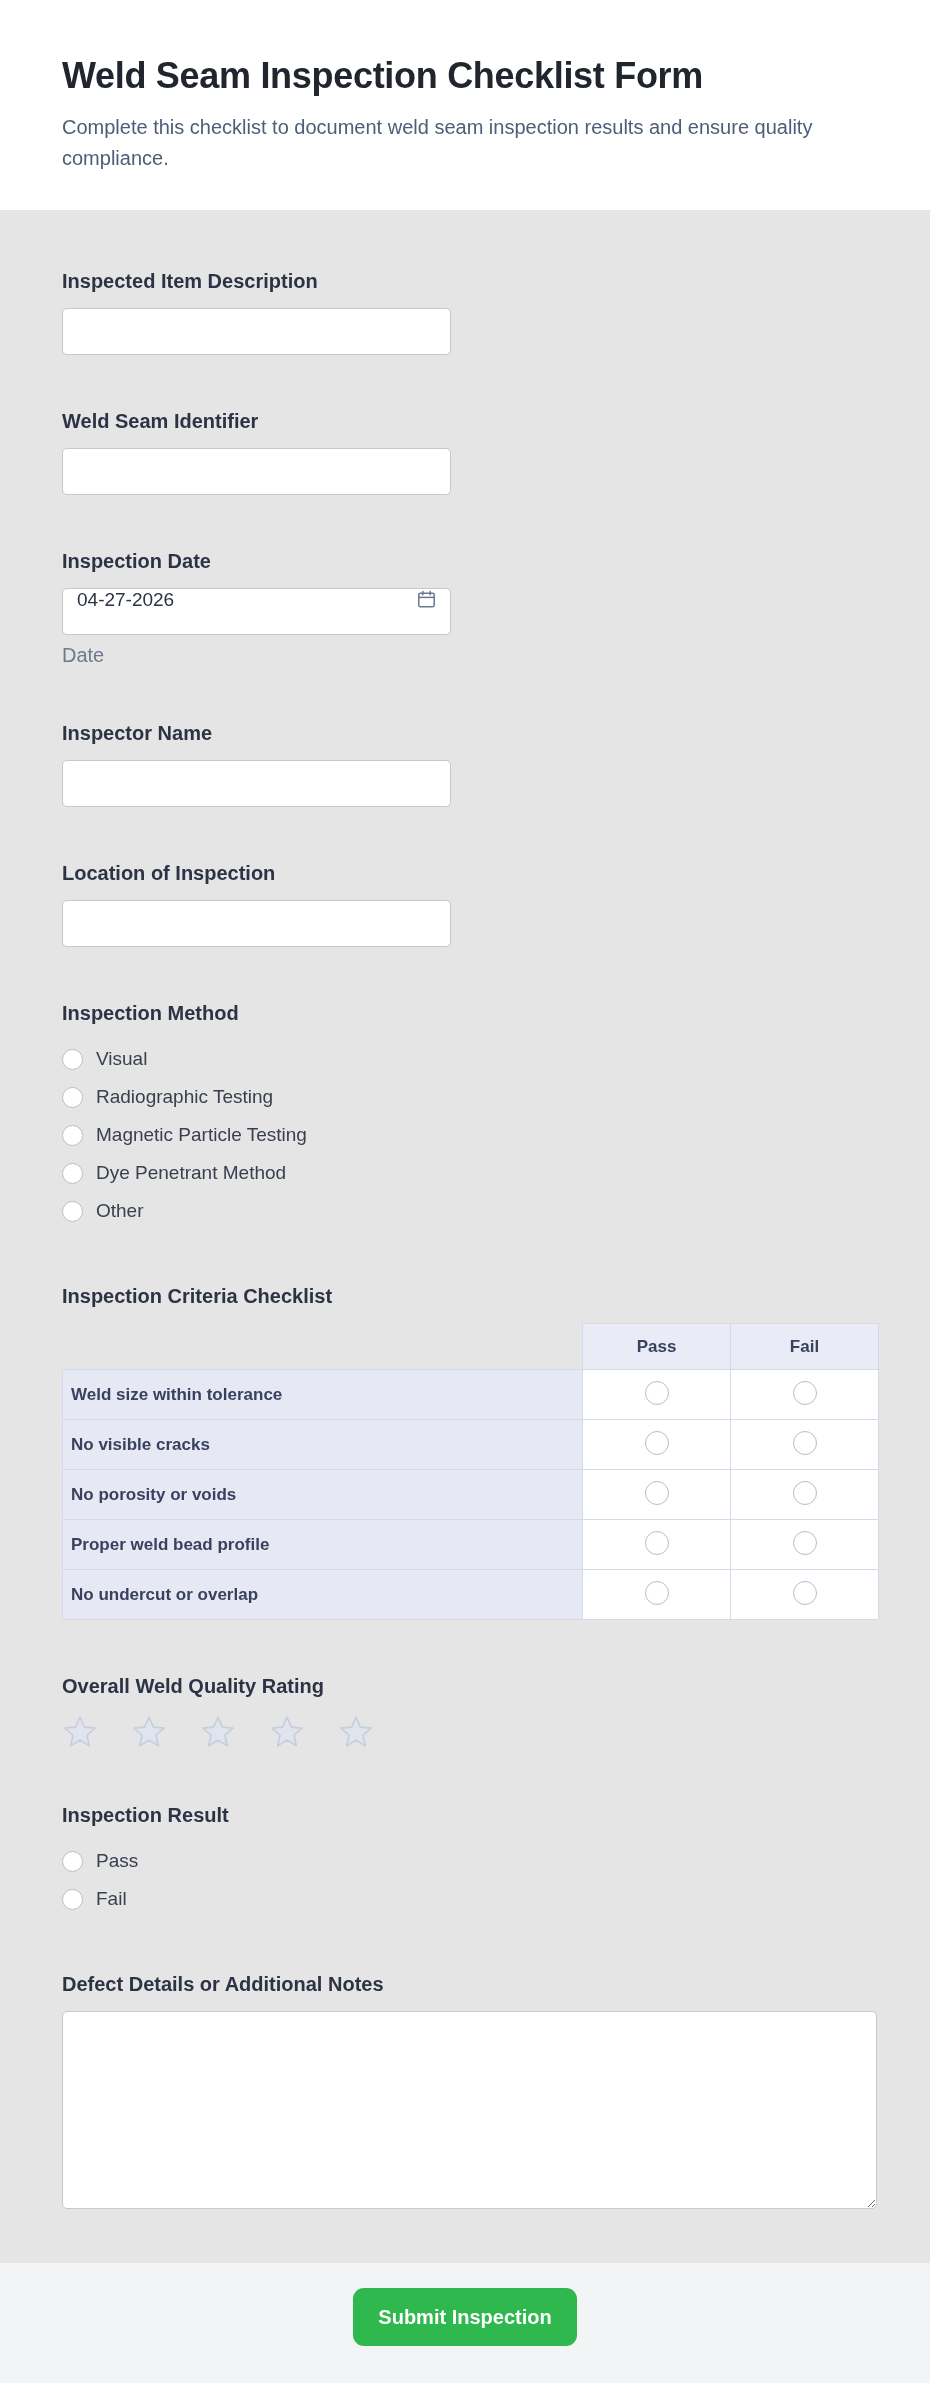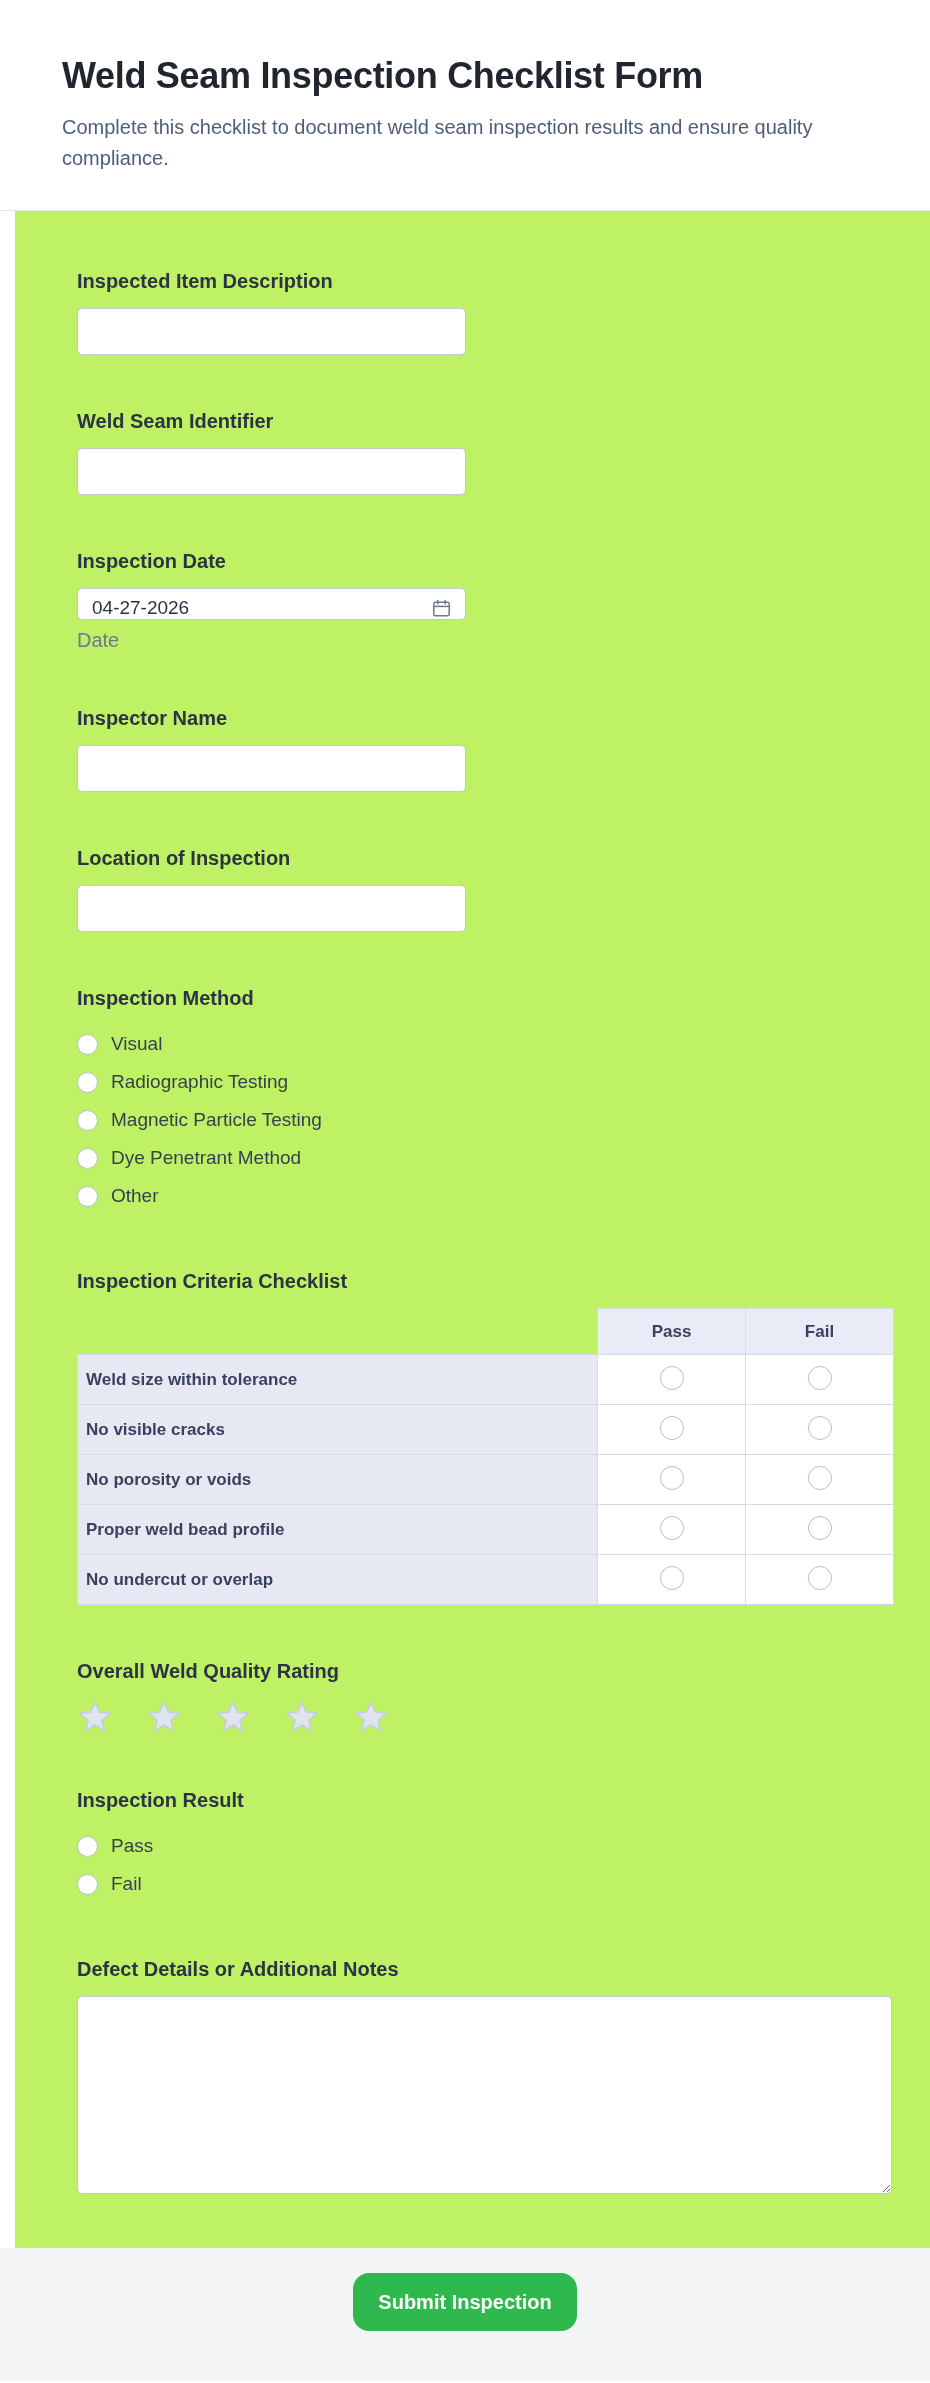--- a/index.html
+++ b/index.html
@@ -23,21 +23,21 @@
     color: #21252e;
     letter-spacing: -0.3px;
   }
   .form-description {
     margin: 0;
     font-size: 20px;
     line-height: 31px;
     color: #4e5d78;
     max-width: 768px;
   }
-  .form-body { padding: 58px 62px 50px 62px; background: #bef264; margin-left: 15px; }
+  .form-body { padding: 58px 62px 50px 62px; background: #e5e5e5; }
   .field { margin-bottom: 54px; }
   .field:last-child { margin-bottom: 0; }
   .q-label {
     display: block;
     font-size: 20px;
     line-height: 24px;
     font-weight: 700;
     color: #2c3345;
     margin-bottom: 15px;
   }
@@ -48,27 +48,27 @@
     border-radius: 5px;
     background: #fff;
     padding: 0 14px;
     font-size: 18px;
     font-family: inherit;
     color: #2c3345;
     outline: none;
   }
   .date-input {
     width: 389px;
-    height: 32px;
+    height: 47px;
     border: 1px solid #c2c8d4;
     border-radius: 5px;
     background: #fff;
     padding: 0 13px 0 14px;
     display: flex;
-    align-items: flex-end;
+    align-items: flex-start;
     justify-content: space-between;
     cursor: pointer;
   }
   .date-value { font-size: 19px; color: #2c3345; }
   .cal-icon { display: inline-flex; }
   .sublabel { margin-top: 9px; font-size: 20px; color: #6f7891; }
 
   .radio-row {
     display: flex;
     align-items: center;
@@ -141,21 +141,21 @@
     justify-content: center;
     align-items: flex-start;
     padding-top: 25px;
   }
   .submit-btn {
     width: 224px;
     height: 58px;
     background: #2eb84d;
     color: #ffffff;
     border: none;
-    border-radius: 16px;
+    border-radius: 11px;
     font-size: 20px;
     font-weight: 700;
     font-family: inherit;
     cursor: pointer;
   }
 </style>
 </head>
 <body>
 
 <div class="page">

